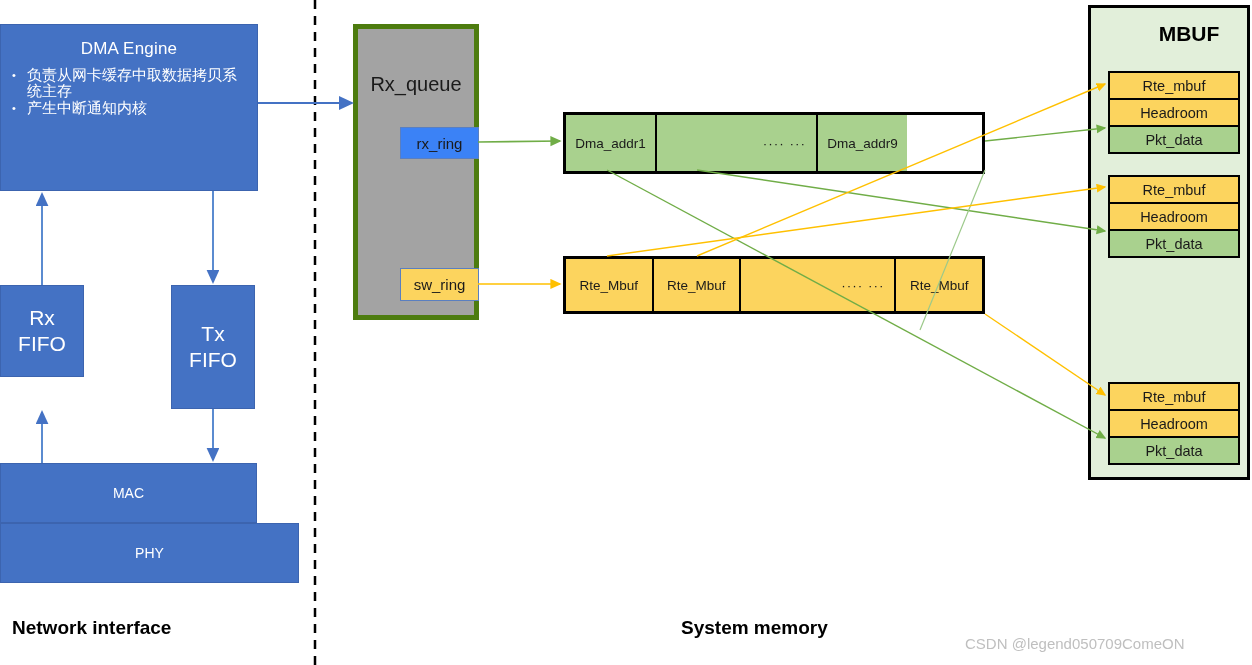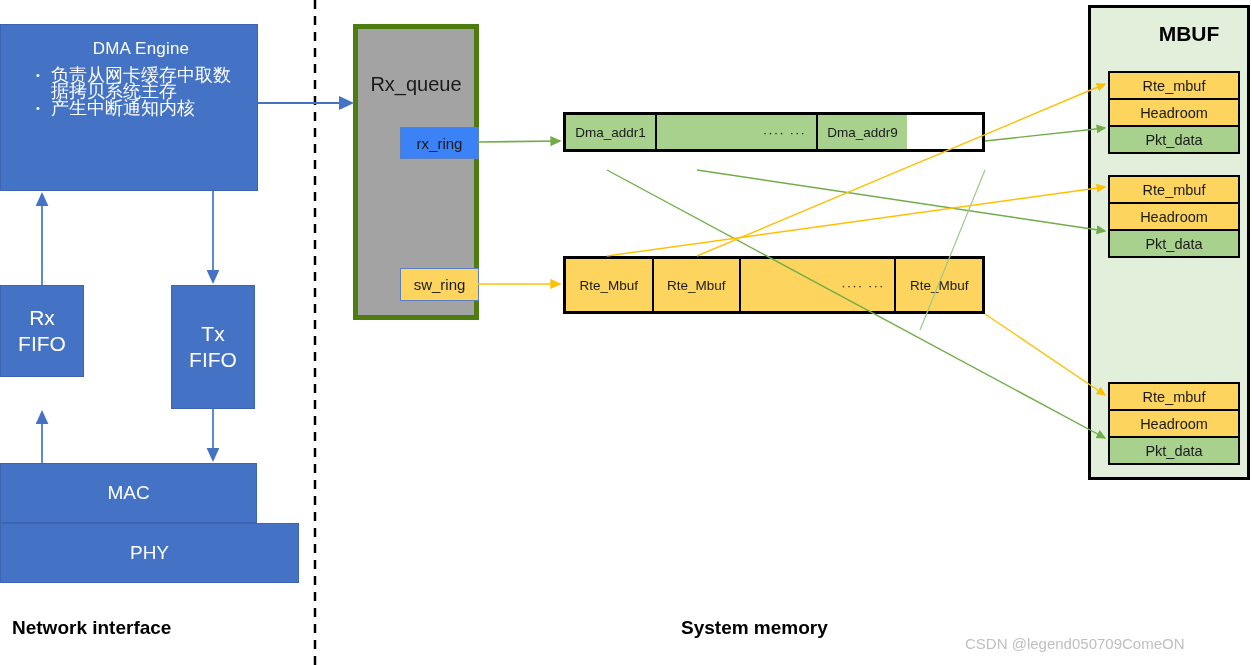--- a/index.html
+++ b/index.html
@@ -3,27 +3,27 @@
 <meta charset="utf-8">
 <style>
   html,body{margin:0;padding:0;background:#fff;}
   body{width:1252px;height:665px;position:relative;overflow:hidden;
        font-family:"Liberation Sans","DejaVu Sans",sans-serif;}
   .abs{position:absolute;box-sizing:border-box;}
 
   
   .blue{background:#4472C4;border:1px solid #3C64AF;color:#fff;
         display:flex;align-items:center;justify-content:center;}
-  .dma-box{flex-direction:column;align-items:stretch;justify-content:flex-start;padding-left:24px;}
+  .dma-box{flex-direction:column;align-items:stretch;justify-content:flex-start;}
   .dma-title{text-align:center;font-size:17px;color:#fff;padding-top:14px;letter-spacing:.2px;}
   .dma-list{margin:8px 0 0 0;padding:0 10px 0 26px;list-style:none;}
-  .dma-list li{position:relative;font-size:18px;line-height:16px;color:#fff;margin-bottom:1px;}
+  .dma-list li{position:relative;font-size:15px;line-height:16px;color:#fff;margin-bottom:1px;}
   .dma-list li:before{content:"\2022";position:absolute;left:-15px;top:0;font-size:11px;}
   .fifo{font-size:21px;line-height:26px;text-align:center;white-space:pre-line;}
-  .macphy{font-size:19px;}
+  .macphy{font-size:14px;}
 
   
   .rxq{background:#a3a3a3;border:5px solid #4d7c0f;}
   .rxq-title{position:absolute;top:44px;left:0;width:100%;text-align:center;
              font-size:20px;color:#1a1a1a;}
   .ring{position:absolute;border:1px solid #5A7FC0;display:flex;
         align-items:center;justify-content:center;font-size:15px;color:#1a1a1a;}
   .ring.rx{background:#3b82f6;}
   .ring.sw{background:#FCD45E;}
 
@@ -78,21 +78,21 @@
 <div class="abs blue macphy" style="left:0px;top:523px;width:299px;height:60px;">PHY</div>
 
 <div class="caption" style="left:12px;top:617px;">Network interface</div>
 
 <div class="abs rxq" style="left:353px;top:24px;width:126px;height:296px;">
   <div class="rxq-title">Rx_queue</div>
 </div>
 <div class="ring rx" style="left:400px;top:127px;width:77px;height:30px;">rx_ring</div>
 <div class="ring sw" style="left:400px;top:268px;width:77px;height:31px;">sw_ring</div>
 
-<div class="abs array arr-green" style="left:563px;top:112px;width:422px;height:40px;">
+<div class="abs array arr-green" style="left:563px;top:112px;width:422px;height:62px;">
   <div class="cell" style="width:89px;">Dma_addr1</div>
   <div class="cell dots" style="width:149px;">···· ···</div>
   <div class="cell" style="width:89px;">Dma_addr9</div>
 </div>
 
 <div class="abs array arr-yellow" style="left:563px;top:256px;width:422px;height:58px;">
   <div class="cell" style="width:89px;">Rte_Mbuf</div>
   <div class="cell" style="width:89px;">Rte_Mbuf</div>
   <div class="cell dots" style="width:149px;">···· ···</div>
   <div class="cell" style="width:89px;">Rte_Mbuf</div>

